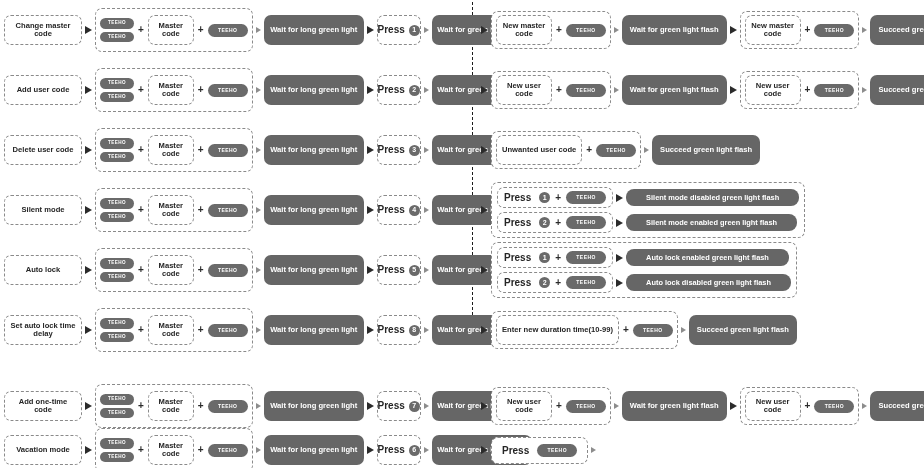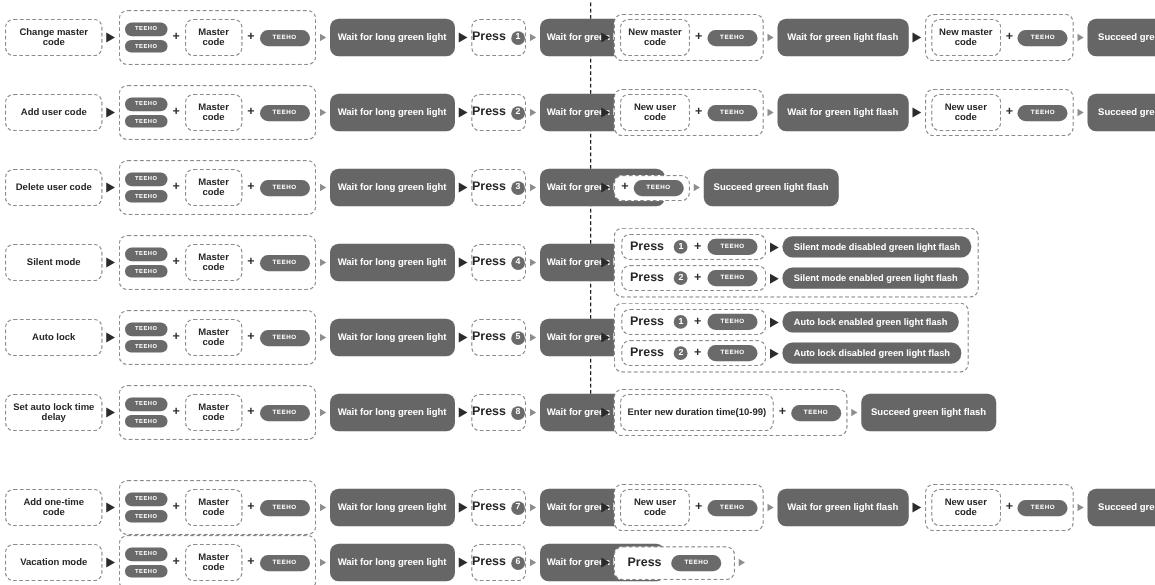--- a/index.html
+++ b/index.html
@@ -168,21 +168,21 @@
     background:#fff;
     padding:3px 6px;
     gap:4px;
   }
   .gsmall{
     background:#666666;
     border-radius:8px;
     color:#fff;
     font-size:7.4px;
     font-weight:600;
-    padding:4px 9px;
+    padding:4px 20px;
     white-space:nowrap;
   }
 
   .w-label{ width:78px; }
   .w-wait{ width:100px; }
   .w-flash{ width:100px; }
 </style>
 </head>
 <body>
 
@@ -294,20 +294,21 @@
         <div class="node dbox" style="width: 44px;">
           <span class="presslbl">Press</span>
           <span class="keycircle">3</span>
         </div>
         <div class="arrow thin"></div>
         <div class="node gbox w-flash">Wait for green light flash</div>
       </div>
       <div class="side right">
         <div class="arrow"></div>
         <div class="group">
+          <div class="node dbox" style="min-width: 56px;">Unwanted user code</div>
           <div class="plus">+</div>
           <div class="brand big">TEEHO</div>
         </div>
         <div class="arrow thin"></div>
         <div class="node gbox">Succeed green light flash</div>
       </div>
     </div>
     <div class="row" style="top: 180px;">
       <div class="side left">
         <div class="node dbox w-label">Silent mode</div>

